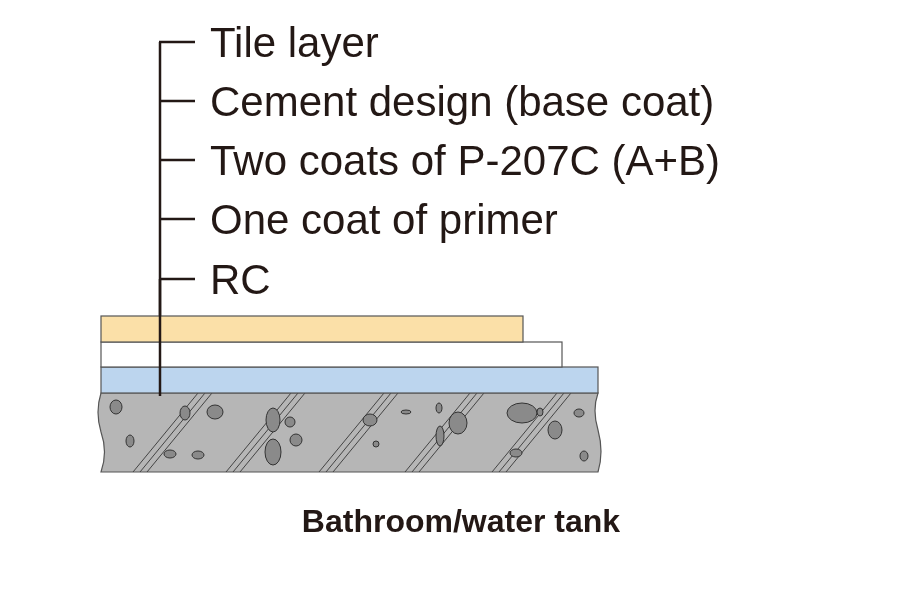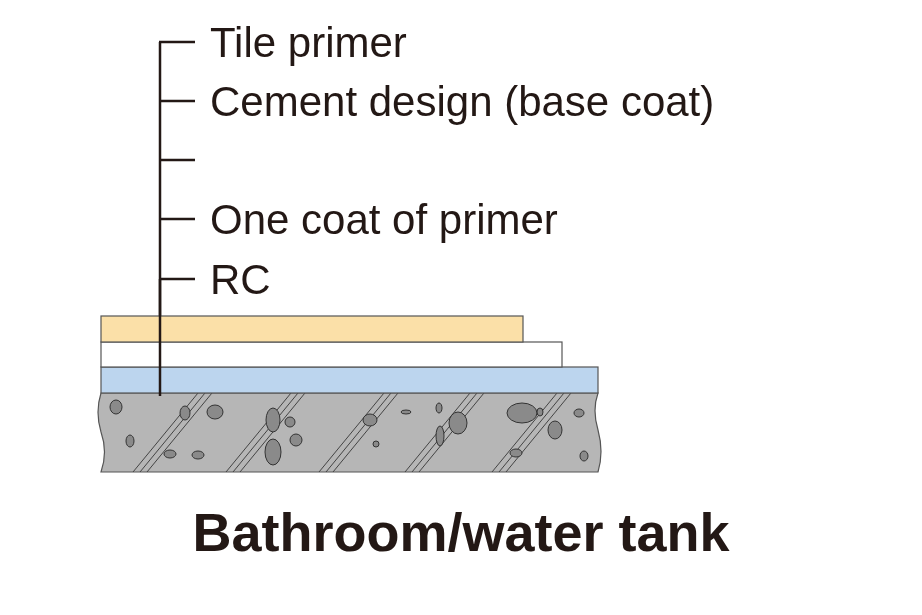--- a/index.html
+++ b/index.html
@@ -6,21 +6,21 @@
     body { width: 922px; height: 615px; position: relative; overflow: hidden; }
     .stage { position: absolute; left: 0; top: 0; width: 922px; height: 615px; }
     .label {
       position: absolute; left: 210px;
       font-family: "Liberation Sans", sans-serif;
       font-size: 42px; color: #231815; line-height: 1; white-space: nowrap;
     }
     .caption {
       position: absolute; left: 0; width: 922px; text-align: center;
       font-family: "Liberation Sans", sans-serif; font-weight: bold;
-      font-size: 54px; color: #231815; line-height: 1;
+      font-size: 32px; color: #231815; line-height: 1;
     }
   </style>
 </head>
 <body>
 
 <div class="stage">
 
   <svg width="922" height="615" style="position:absolute;left:0;top:0">
 
     <g stroke="#231815" stroke-width="2.5" fill="none">
@@ -77,19 +77,20 @@
 
     <rect x="101" y="367" width="497" height="26" fill="#BCD5EE" stroke="#555" stroke-width="1.2"></rect>
 
     <rect x="101" y="342" width="461" height="25" fill="#FFFFFF" stroke="#555" stroke-width="1.2"></rect>
 
     <rect x="101" y="316" width="422" height="26" fill="#FBE0A8" stroke="#555" stroke-width="1.2"></rect>
 
     <line x1="160" y1="279" x2="160" y2="396" stroke="#231815" stroke-width="2.5"></line>
   </svg>
 
-  <div class="label" style="top:22px">Tile primer</div>
+  <div class="label" style="top:22px">Tile layer</div>
   <div class="label" style="top:81px">Cement design (base coat)</div>
+  <div class="label" style="top:140px">Two coats of P-207C (A+B)</div>
   <div class="label" style="top:199px">One coat of primer</div>
   <div class="label" style="top:259px">RC</div>
 
   <div class="caption" style="top:505px">Bathroom/water tank</div>
 </div>
 
 </body></html>

